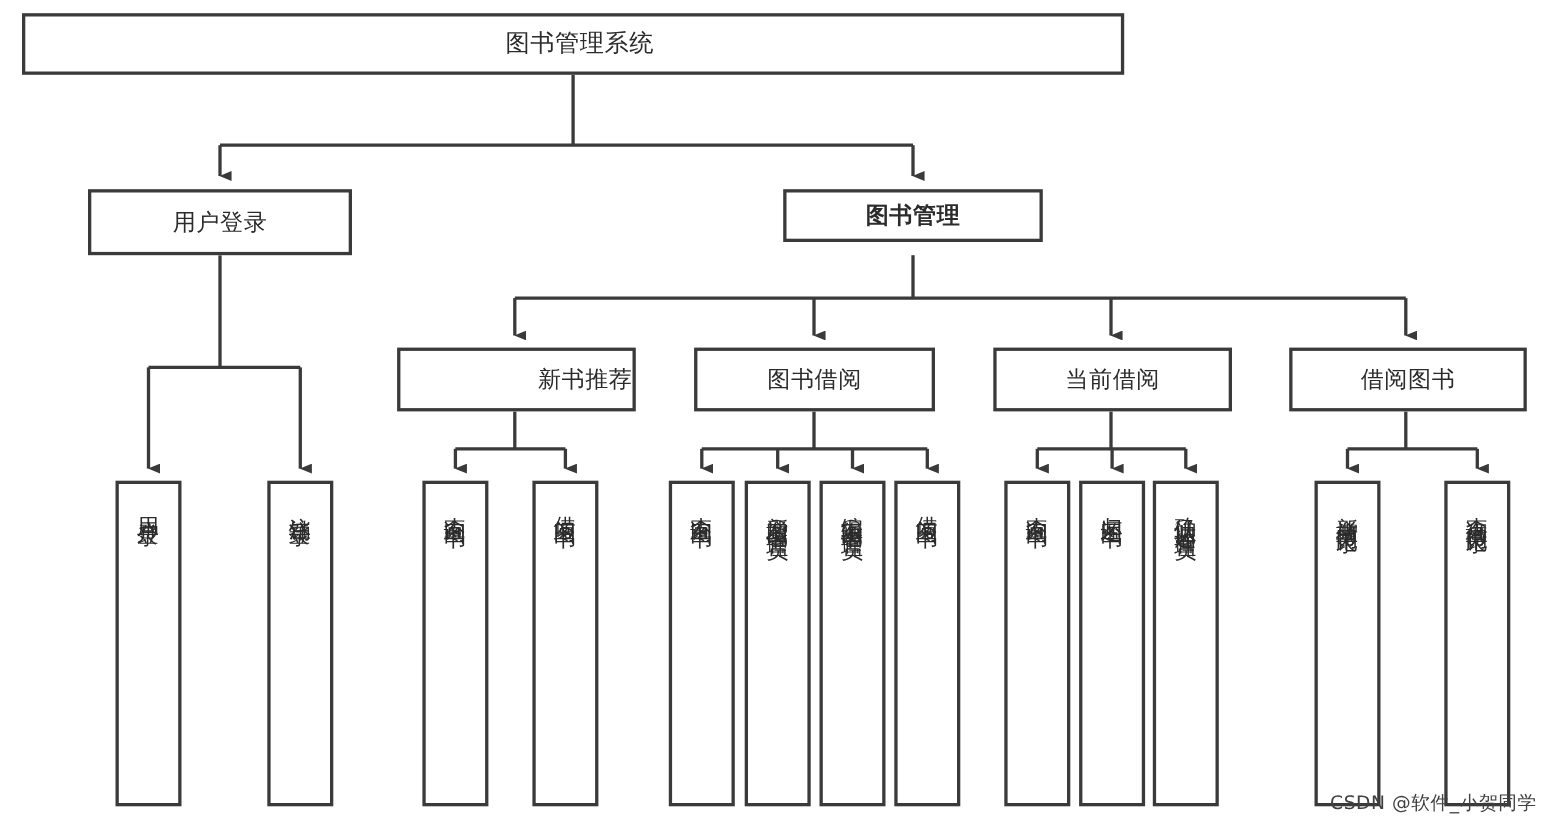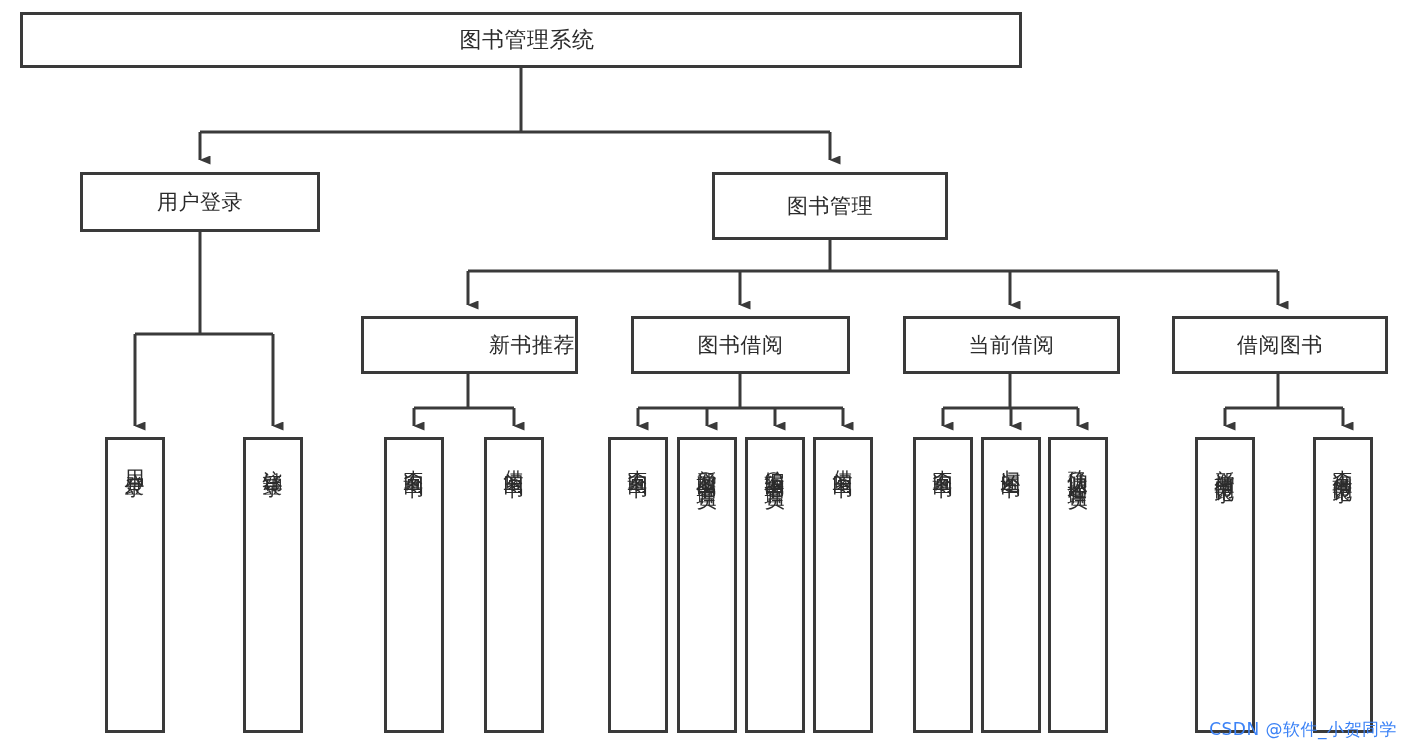--- a/index.html
+++ b/index.html
@@ -59,21 +59,21 @@
     text-orientation: upright;
     white-space: nowrap;
     line-height: 1.0;
     letter-spacing: 3px;
   }
   #watermark {
     position: absolute;
     right: 8px;
     bottom: 6px;
     font-size: 17px;
-    color: #3b82f6;
+    color: #404040;
     letter-spacing: 0.5px;
     white-space: nowrap;
     user-select: none;
   }
 </style>
 </head>
 <body>
 
 <div id="diagram-root">
 
@@ -127,21 +127,21 @@
     </g>
   </svg>
 
   <div class="node root" style="left:20px; top:12px; width:1002px; height:56px;">
     <span class="label">图书管理系统</span>
   </div>
 
   <div class="node" style="left:80px; top:172px; width:240px; height:60px;">
     <span class="label">用户登录</span>
   </div>
-  <div class="node" style="left:712px; top:172px; width:236px; height:68px;">
+  <div class="node" style="left:712px; top:172px; width:236px; height:48px;font-weight:bold;">
     <span class="label">图书管理</span>
   </div>
 
   <div class="node" style="left:361px; top:316px; width:217px; height:58px;justify-content:flex-end;">
     <span class="label">新书推荐</span>
   </div>
   <div class="node" style="left:903px; top:316px; width:217px; height:58px;">
     <span class="label">当前借阅</span>
   </div>
   <div class="node" style="left:631px; top:316px; width:219px; height:58px;">

